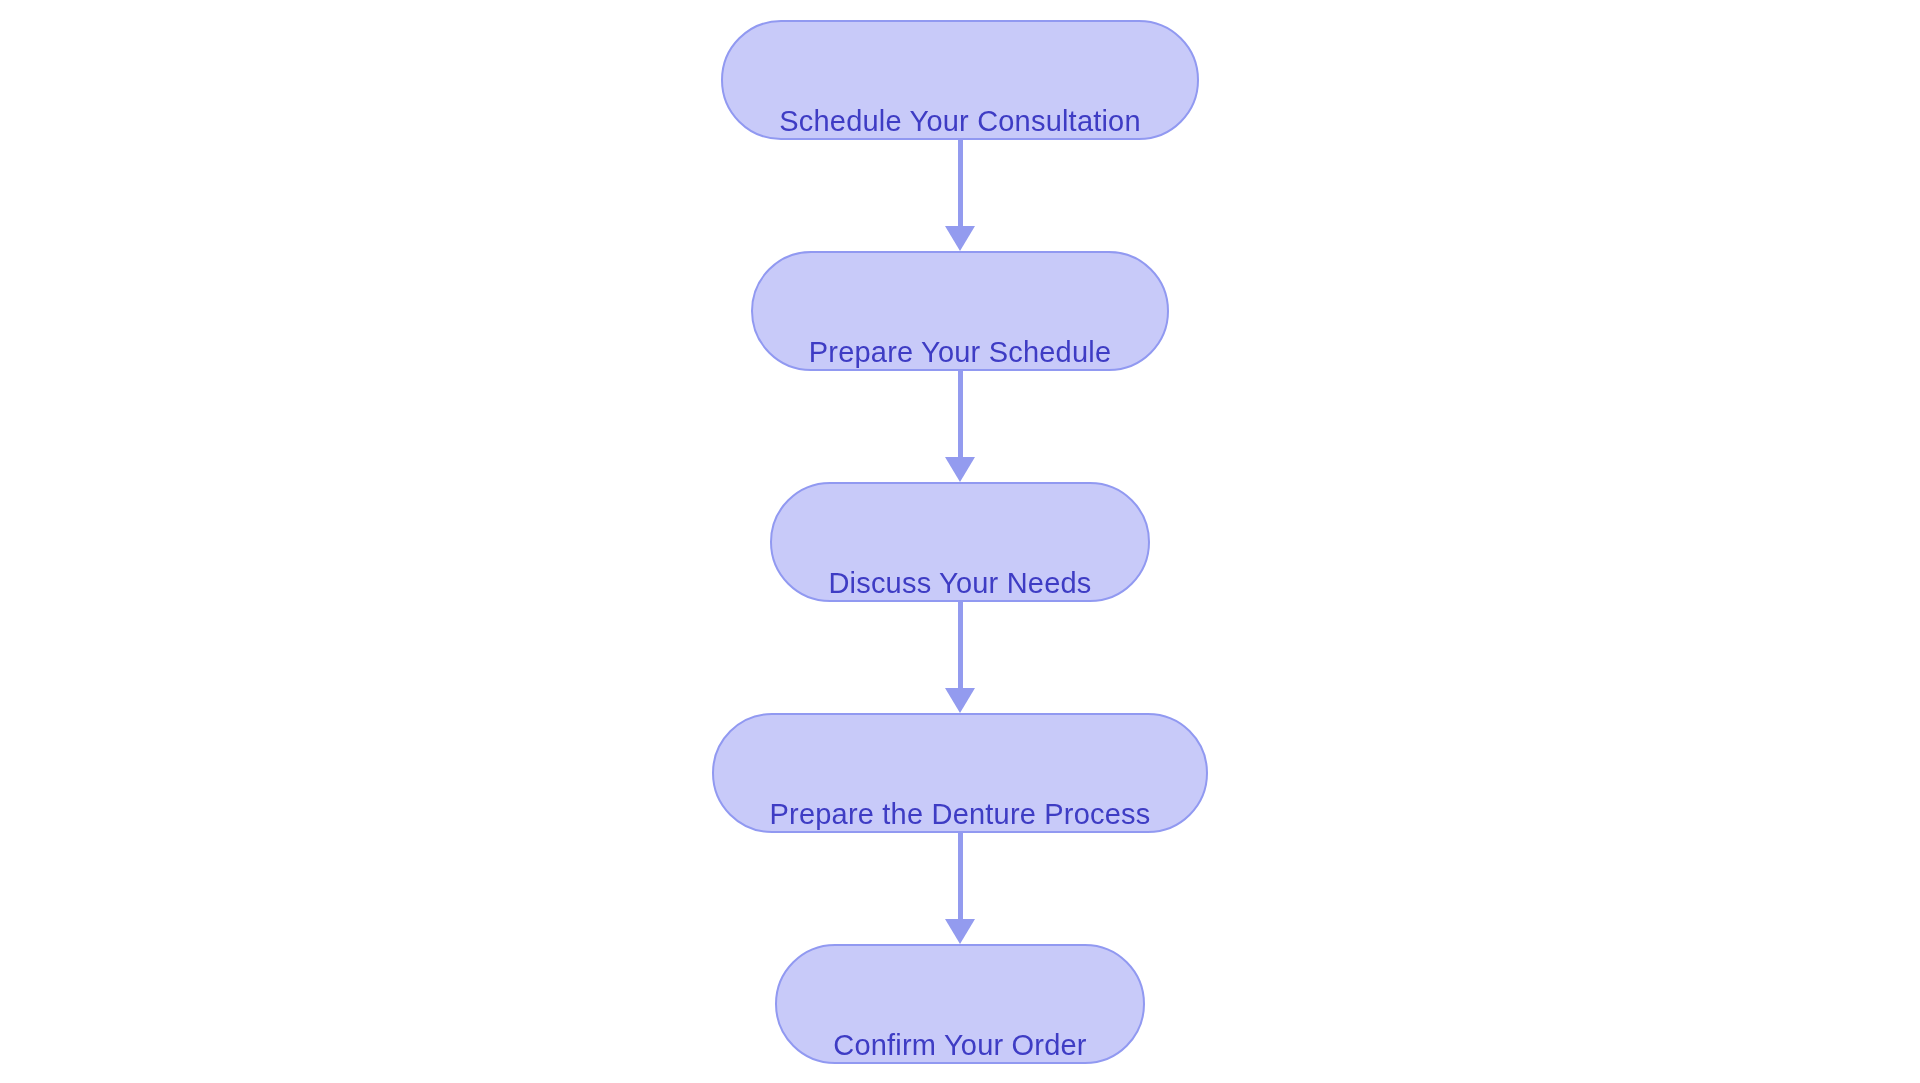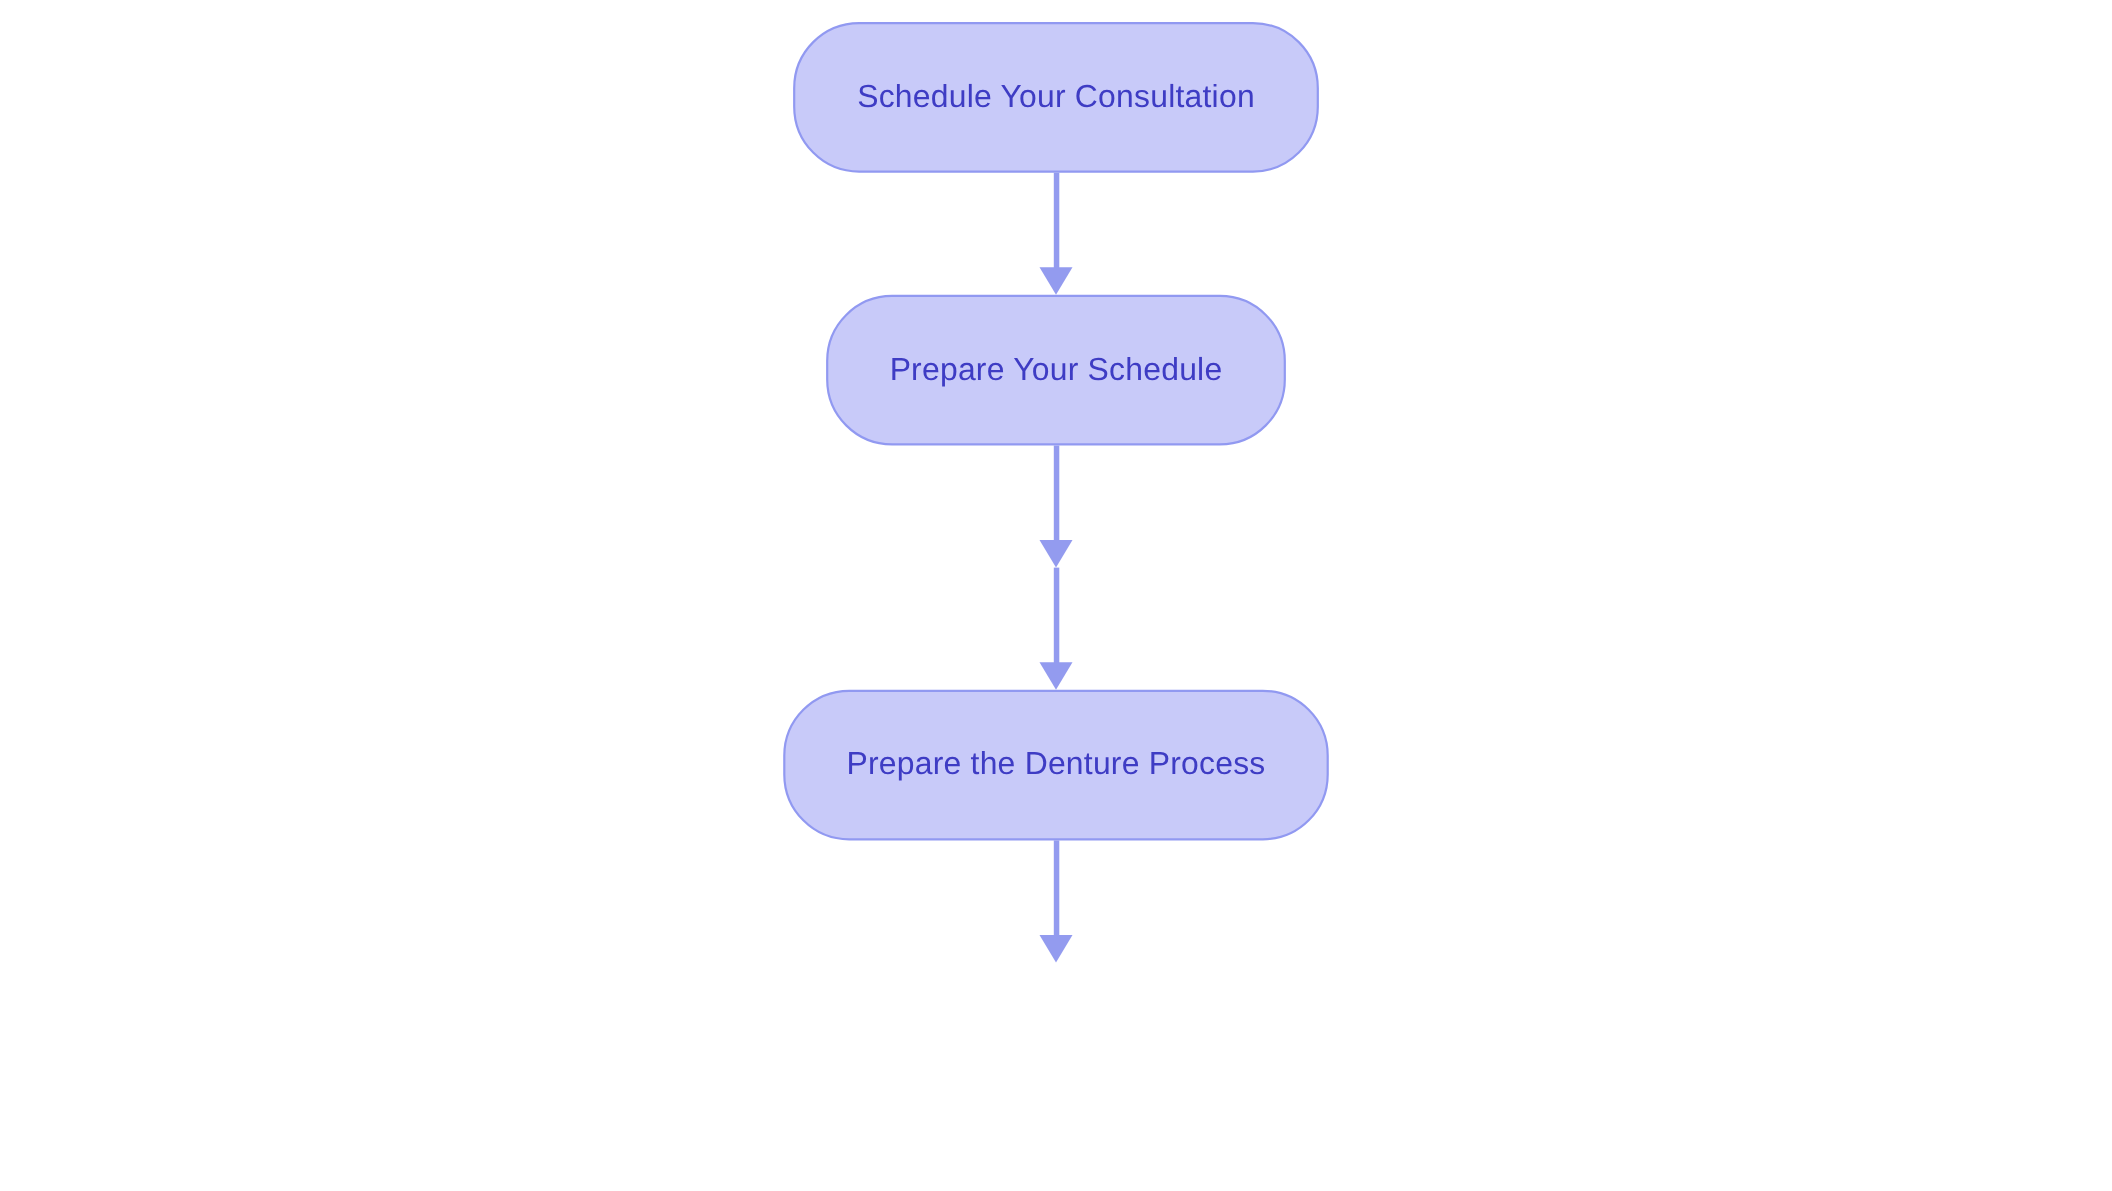--- a/index.html
+++ b/index.html
@@ -14,28 +14,28 @@
     box-sizing: border-box;
     padding-top: 20px;
     display: flex;
     flex-direction: column;
     align-items: center;
     background: var(--bg, #ffffff);
     font-family: "Liberation Sans", "DejaVu Sans", sans-serif;
     overflow: hidden;
   }
   .node {
-    height: 137px;
+    height: 120px;
     box-sizing: border-box;
     border-radius: 60px;
     background: var(--node-fill, #c8caf9);
     border: 2px solid var(--node-border, #9199f1);
     color: var(--node-text, #3e3cc4);
     display: flex;
-    align-items: center;
+    align-items: flex-end;
     justify-content: center;
     padding: 0 56px;
     font-size: 29px;
     font-weight: 500;
     letter-spacing: 0.2px;
     white-space: nowrap;
     flex: 0 0 auto;
   }
   .arrow {
     height: 111px;
@@ -74,29 +74,35 @@
 
   <div class="node">
     <span>Prepare Your Schedule</span>
   </div>
 
   <div class="arrow">
     <div class="stem"></div>
     <div class="head"></div>
   </div>
 
+  <div class="node">
+    <span>Discuss Your Needs</span>
+  </div>
 
   <div class="arrow">
     <div class="stem"></div>
     <div class="head"></div>
   </div>
 
   <div class="node">
     <span>Prepare the Denture Process</span>
   </div>
 
   <div class="arrow">
     <div class="stem"></div>
     <div class="head"></div>
   </div>
 
+  <div class="node">
+    <span>Confirm Your Order</span>
+  </div>
 
 </div>
 
 </body></html>

